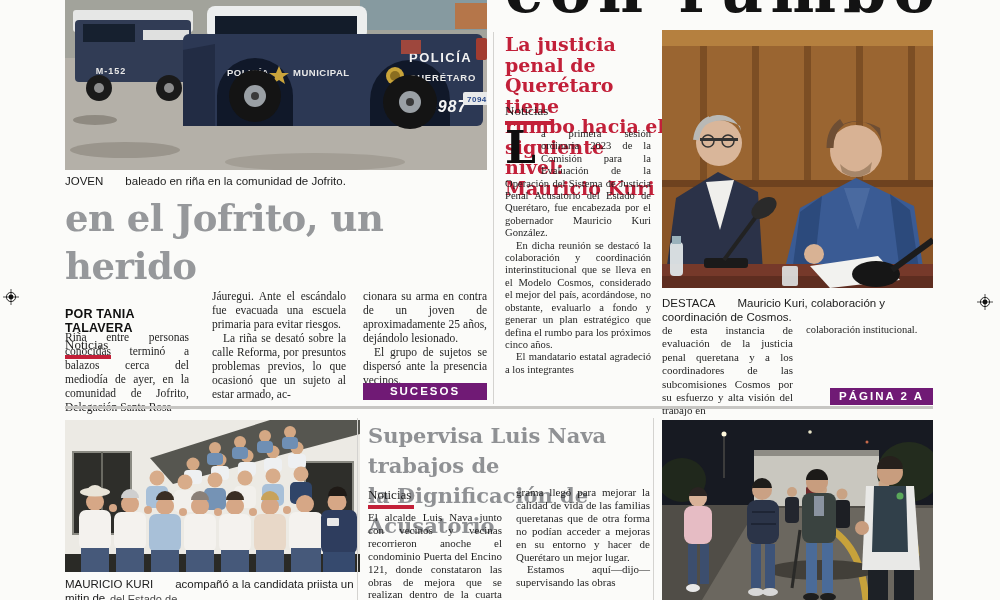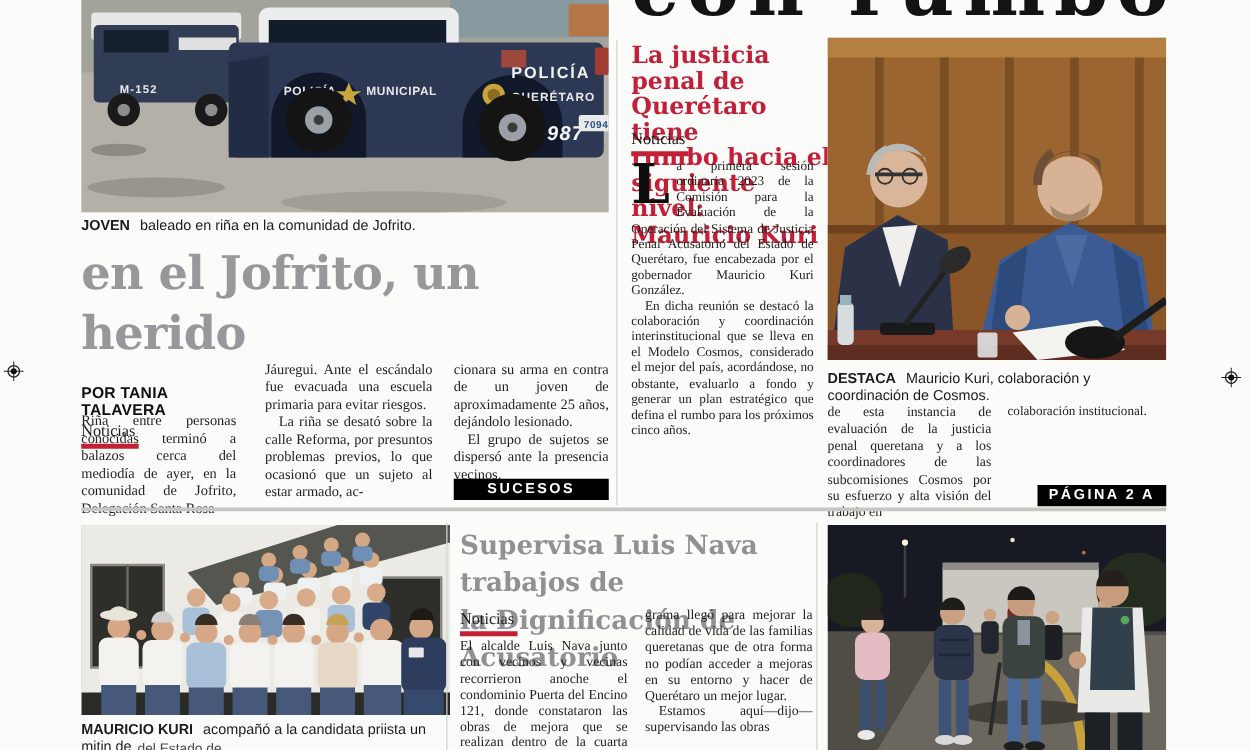--- a/index.html
+++ b/index.html
@@ -2,35 +2,35 @@
 <html><head>
 <meta charset="utf-8">
 <style>
   html,body{margin:0;padding:0;}
   body{width:1000px;height:600px;position:relative;background:#fbfbf9;overflow:hidden;
        font-family:"Liberation Serif",serif;color:#1f1f1f;}
   .abs{position:absolute;}
   .photo{position:absolute;overflow:hidden;background:#d8d6d0;}
   .photo svg{display:block;}
   .caption{position:absolute;font-family:"Liberation Sans",sans-serif;font-size:11.5px;color:#1b1b1b;line-height:14px;}
-  .caption .lead{font-weight:bold;margin-right:8px;}
+  .caption .lead{font-weight:normal;margin-right:22px;}
   .hl{position:absolute;font-family:"DejaVu Serif",serif;font-weight:bold;}
   .hl-big{font-size:37px;line-height:48px;letter-spacing:-0.5px;color:#96989b;}
   .hl-mid{font-size:21px;line-height:30px;color:#8f9194;}
   .byline{font-family:"Liberation Sans",sans-serif;font-weight:bold;font-size:12.5px;color:#0f0f0f;letter-spacing:.2px;}
   .noticias{font-size:13px;color:#1d1d1d;}
   .redbar{width:46px;height:3.5px;background:#c32038;margin-top:2px;}
   .col{position:absolute;text-align:justify;}
   .col p{margin:0;}
   .col p + p{text-indent:11px;}
   .body-l{font-size:11.5px;line-height:14px;}
   .body-r{font-size:10.6px;line-height:12.4px;}
   .body-m{font-size:11px;line-height:13.4px;}
   .body-b{font-size:11px;line-height:12.9px;}
-  .badge{position:absolute;background:#000000;color:#ffffff;font-family:"Liberation Sans",sans-serif;
+  .badge{position:absolute;background:#701a75;color:#ffffff;font-family:"Liberation Sans",sans-serif;
          font-weight:bold;font-size:11.5px;letter-spacing:2px;text-align:center;line-height:17px;height:17px;}
   .vdiv{position:absolute;width:1px;background:#d4d3d0;}
   .hdiv{position:absolute;height:3px;background:#c7c6c3;}
   .deck{position:absolute;color:#c22039;font-family:"DejaVu Serif",serif;font-weight:bold;
         font-size:19px;line-height:20.5px;white-space:pre-line;}
   .bigclip{position:absolute;overflow:hidden;}
   .bigclip span{display:block;font-family:"DejaVu Serif",serif;font-weight:bold;color:#131313;
         font-size:62px;letter-spacing:7px;margin-top:-46px;white-space:nowrap;}
   .dropcap{float:left;font-family:"DejaVu Serif",serif;font-weight:bold;font-size:44px;line-height:37px;
         padding:1px 5px 0 0;color:#0e0e0e;}
@@ -145,20 +145,21 @@
 nivel: Mauricio Kuri</div>
 
 <div class="abs" style="left:505px;top:103px;">
   <div class="noticias">Noticias</div>
   <div class="redbar"></div>
 </div>
 
 <div class="col body-r" style="left:505px;top:128px;width:146px;">
   <p><span class="dropcap">L</span><span>a primera sesión ordinaria 2023 de la Comisión para la Evaluación de la Operación del Sistema de Justicia Penal Acusatorio del Estado de Querétaro, fue encabezada por el gobernador Mauricio Kuri González.</span></p>
   <p>En dicha reunión se destacó la colaboración y coordinación interinstitucional que se lleva en el Modelo Cosmos, considerado el mejor del país, acordándose, no obstante, evaluarlo a fondo y generar un plan estratégico que defina el rumbo para los próximos cinco años.</p>
+  <p>El mandatario estatal agradeció a los integrantes</p>
 </div>
 
 <div class="photo" style="left:662px;top:30px;width:271px;height:258px;">
   <svg width="271" height="258" viewBox="0 0 271 258">
     <rect width="271" height="258" fill="#9a6531"></rect>
     <rect width="271" height="16" fill="#b5803f"></rect>
     <g fill="#7c4e24">
       <rect x="38" y="16" width="7" height="140"></rect>
         <rect x="90" y="16" width="7" height="140"></rect>
       <rect x="142" y="16" width="7" height="140"></rect>

